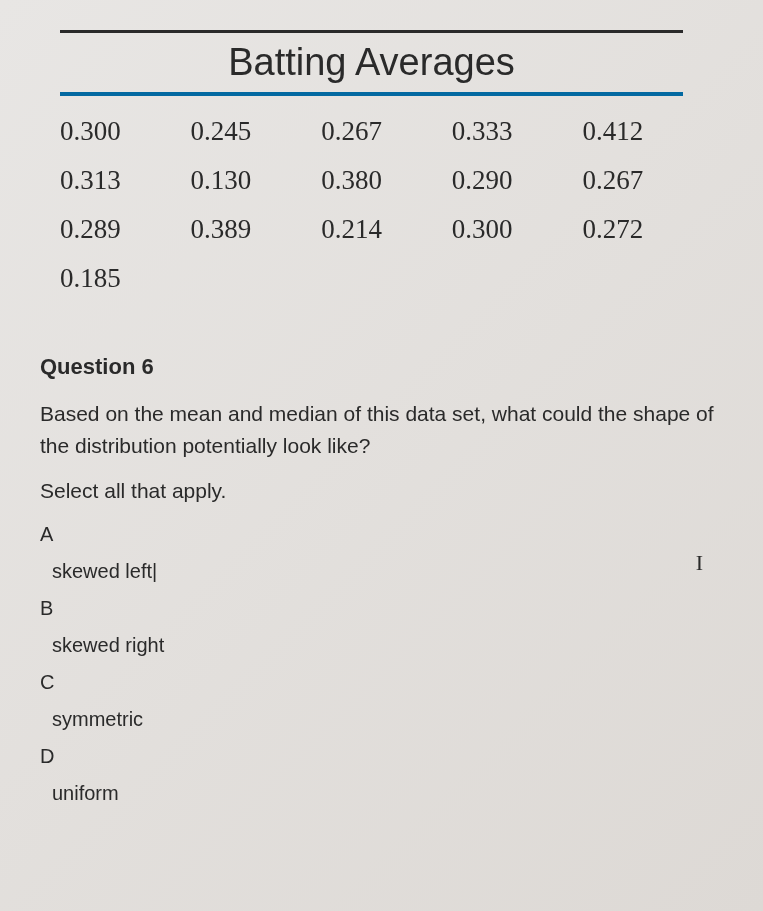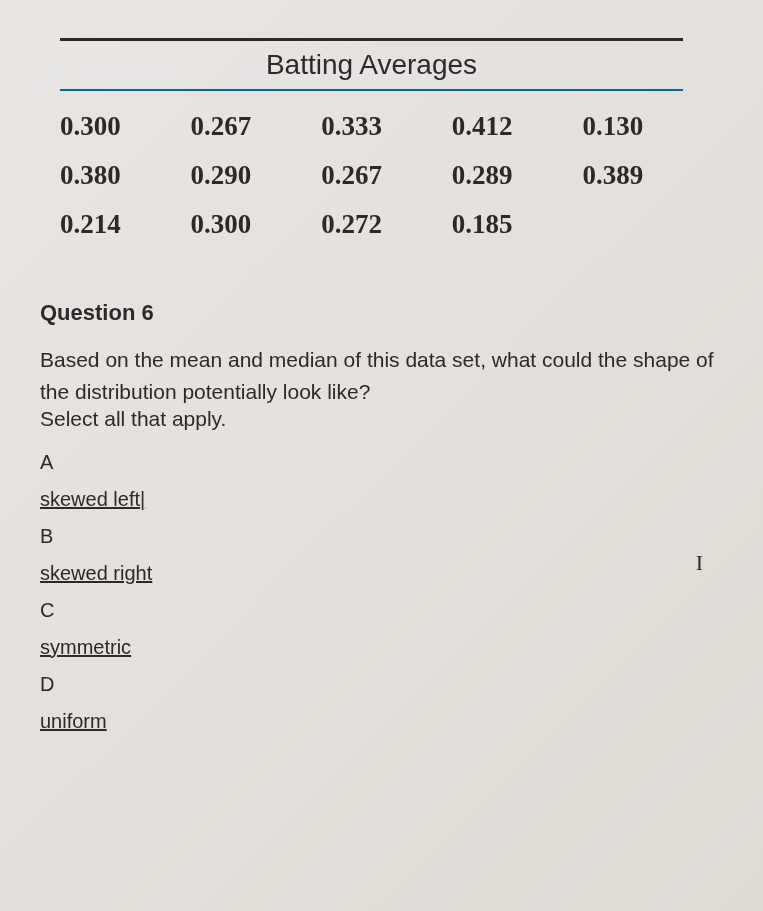--- a/index.html
+++ b/index.html
@@ -13,91 +13,92 @@
       background: linear-gradient(135deg, #e8e6e4 0%, #ddd9d5 100%);
       font-family: 'Segoe UI', Arial, sans-serif;
       color: #2a2a2a;
       padding: 30px 40px;
     }
     .data-table {
       margin-bottom: 50px;
     }
     .table-title {
       text-align: center;
-      font-size: 28px;
+      font-size: 38px;
       font-weight: 400;
       padding: 8px 0;
       border-top: 3px solid #2a2a2a;
-      border-bottom: 2px solid #0369a1;
-      margin: 8px 40px 10px 20px;
+      border-bottom: 4px solid #0369a1;
+      margin: 0 40px 10px 20px;
     }
     .data-grid {
       display: grid;
       grid-template-columns: repeat(5, 1fr);
       gap: 18px 30px;
       padding: 10px 40px 10px 20px;
       font-family: 'Georgia', 'Times New Roman', serif;
       font-size: 27px;
     }
     .data-cell {
       text-align: left;
-      font-weight: bold;
     }
     .question-section {
       margin-top: 40px;
     }
     .question-number {
       font-size: 22px;
       font-weight: 700;
       margin-bottom: 18px;
     }
     .question-text {
       font-size: 21px;
       line-height: 1.5;
+      margin-bottom: 18px;
     }
     .instruction {
       font-size: 21px;
       margin-bottom: 20px;
     }
     .options {
       display: flex;
       flex-direction: column;
       gap: 14px;
     }
     .option-letter {
       font-size: 20px;
       font-weight: 400;
     }
     .option-text {
       font-size: 20px;
-      margin-left: 0;
-      text-decoration: underline;
+      margin-left: 12px;
     }
     .cursor-marker {
       position: absolute;
       right: 60px;
       top: 550px;
       font-family: 'Times New Roman', serif;
       font-size: 22px;
     }
     .caret::after {
       content: "|";
       font-weight: 300;
     }
   </style>
 </head>
 <body>
 
 <div class="data-table">
   <div class="table-title">Batting Averages</div>
   <div class="data-grid">
     <div class="data-cell">0.300</div>
+    <div class="data-cell">0.245</div>
     <div class="data-cell">0.267</div>
     <div class="data-cell">0.333</div>
     <div class="data-cell">0.412</div>
+    <div class="data-cell">0.313</div>
     <div class="data-cell">0.130</div>
     <div class="data-cell">0.380</div>
     <div class="data-cell">0.290</div>
     <div class="data-cell">0.267</div>
     <div class="data-cell">0.289</div>
     <div class="data-cell">0.389</div>
     <div class="data-cell">0.214</div>
     <div class="data-cell">0.300</div>
     <div class="data-cell">0.272</div>
     <div class="data-cell">0.185</div>

